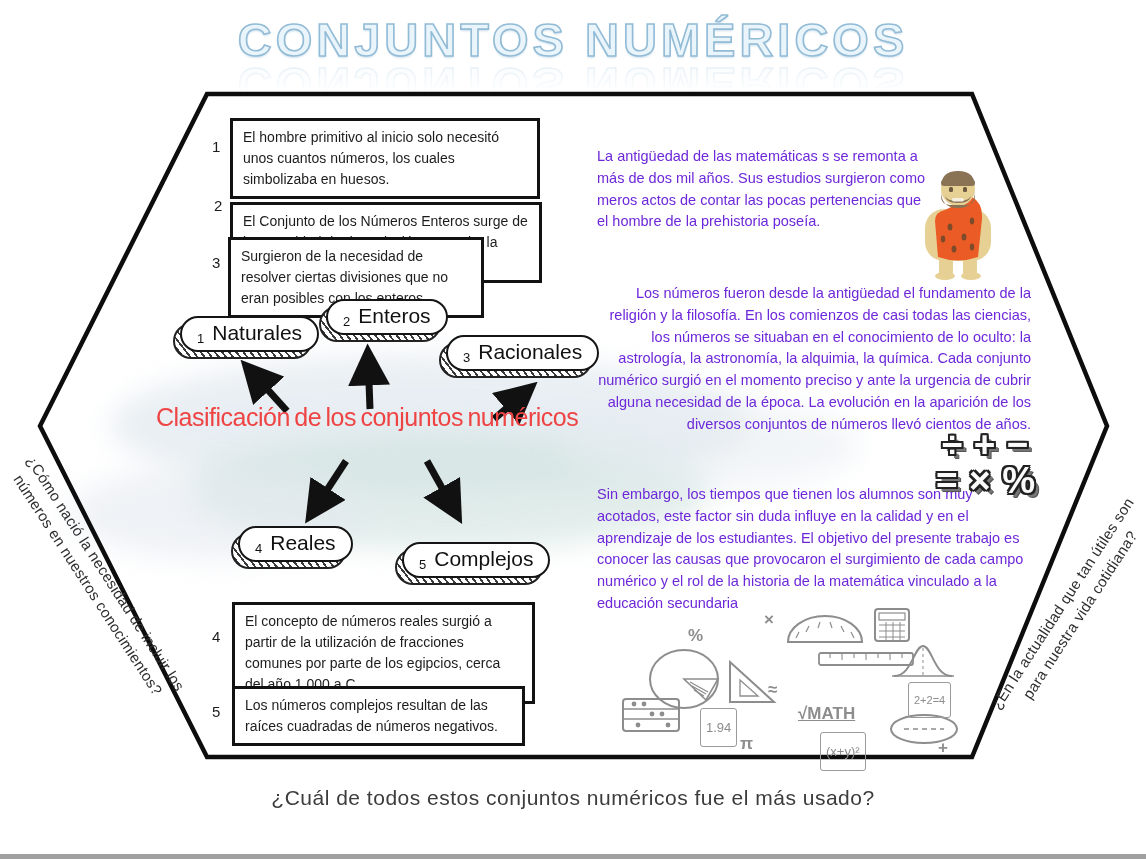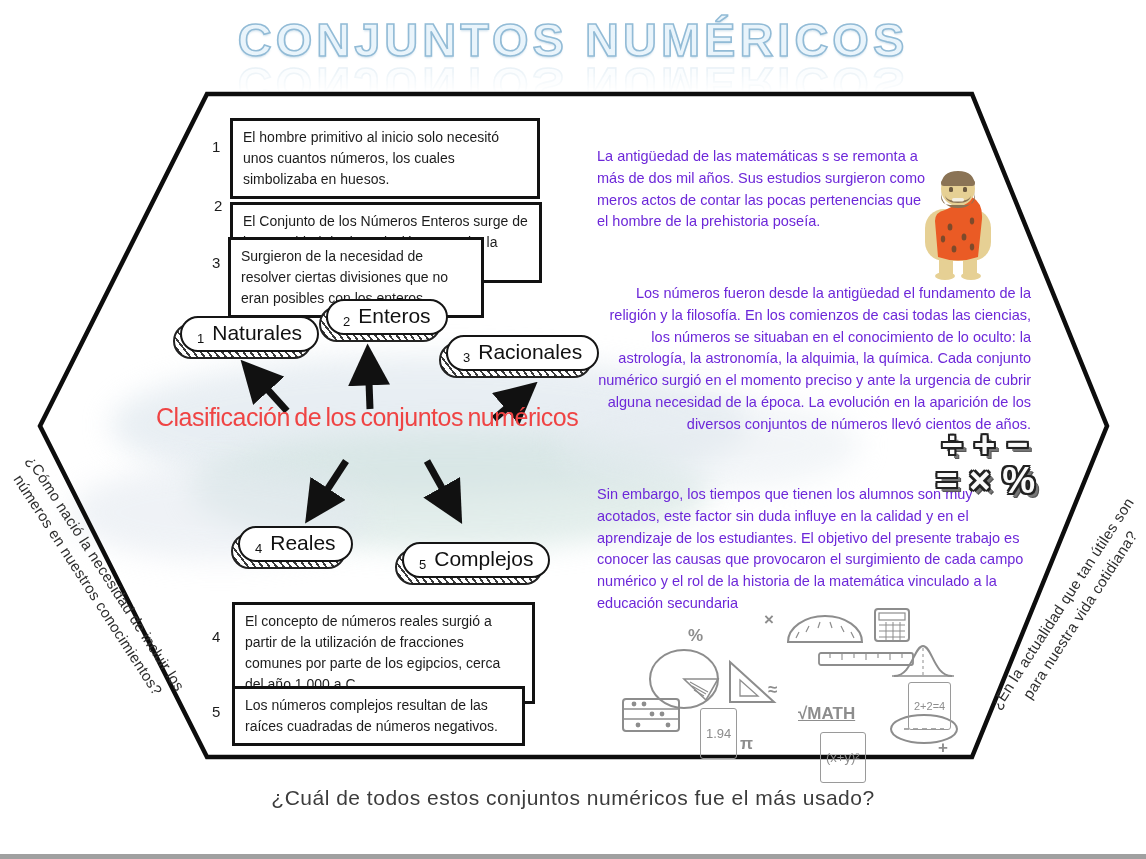--- a/index.html
+++ b/index.html
@@ -76,21 +76,21 @@
     text-shadow:
       -2px 0 #222, 2px 0 #222, 0 -2px #222, 0 2px #222,
       -2px -2px #222, 2px 2px #222, 2px -2px #222, -2px 2px #222,
       4px 4px 0 #777, 5px 5px 0 #555;
   }
 
   
   .doodles { position:absolute; left:622px; top:612px; width:340px; height:150px; color:#8d8d8d; }
   .doodles .d { position:absolute; }
   .dtext { font-size:13px; color:#8d8d8d; white-space:nowrap; }
-  .dbox  { border:1.5px solid #9a9a9a; border-radius:3px; padding:17px 5px; }
+  .dbox  { border:1.5px solid #9a9a9a; border-radius:3px; padding:11px 5px; }
   .dbig  { font-size:17px; font-weight:bold; }
 
   
   .side-q {
     position:absolute; text-align:center; font-size:15px; line-height:1.4;
     color:#2e2e2e; letter-spacing:0.3px;
   }
   .side-q.left  { left:-42px; top:558px; width:278px; transform:rotate(57deg); }
   .side-q.right { left:942px; top:588px; width:258px; transform:rotate(-57deg); }
 

